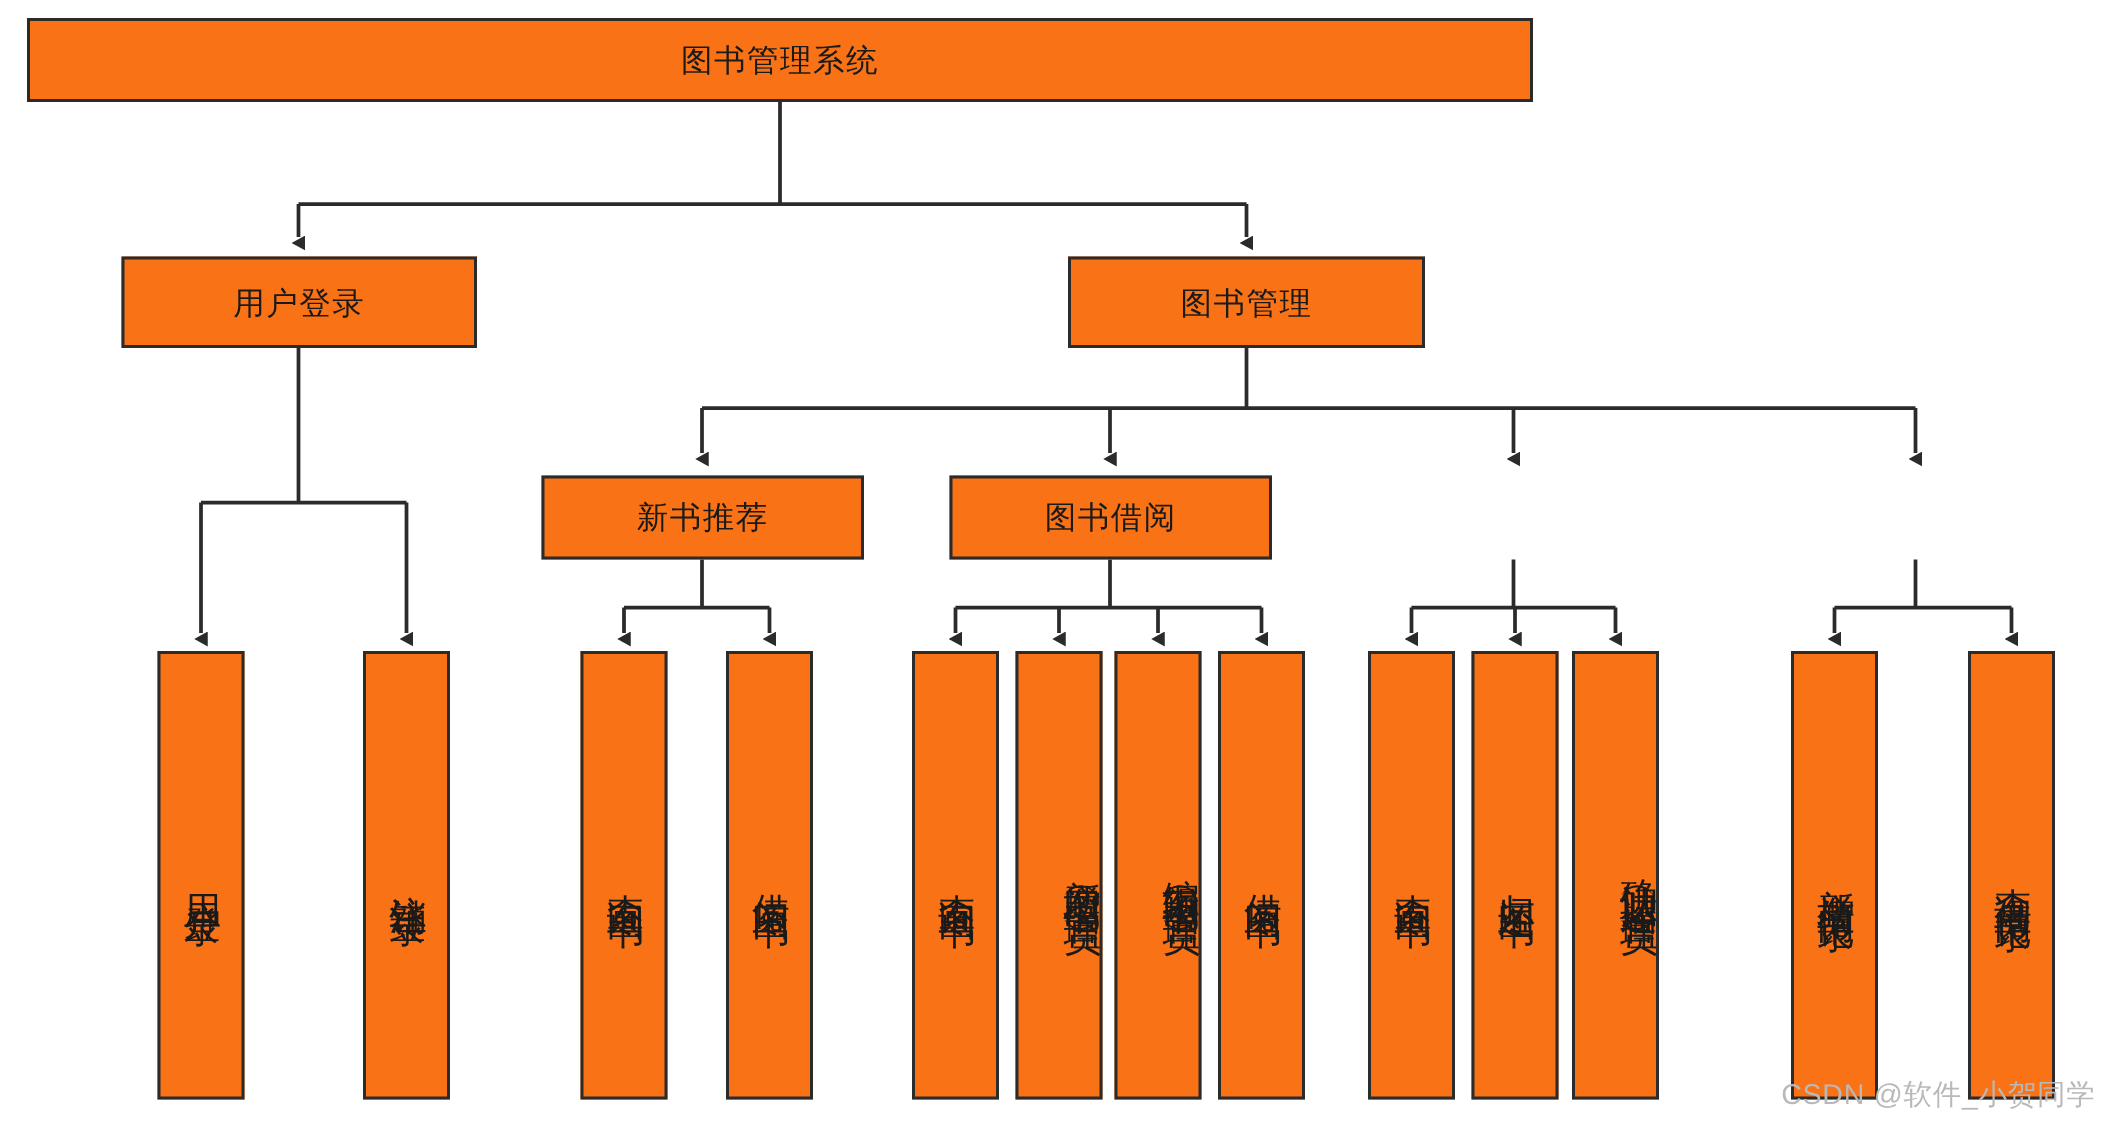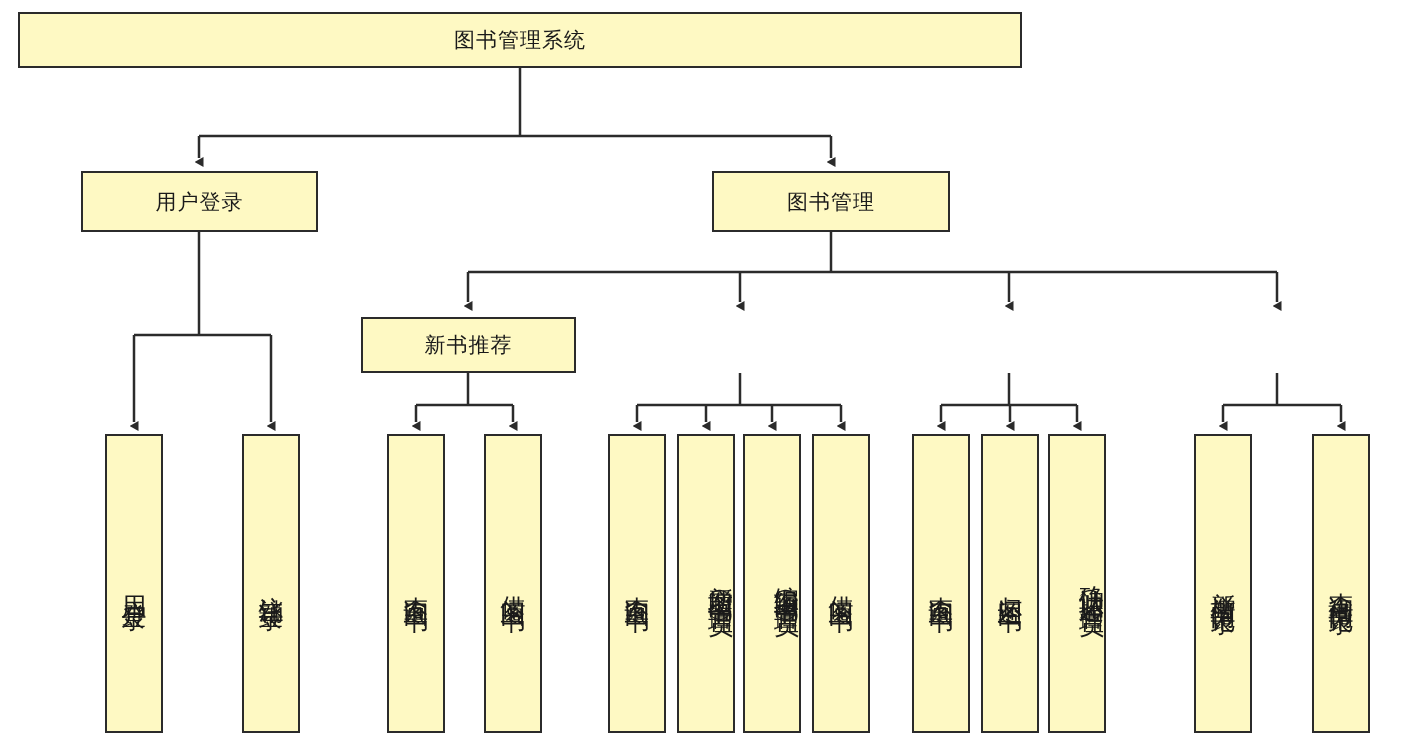--- a/index.html
+++ b/index.html
@@ -17,21 +17,21 @@
   #diagram-root {
     position: absolute;
     top: 0; left: 0;
     width: 1405px;
     height: 747px;
   }
   .node-box {
     position: absolute;
     box-sizing: border-box;
     border: 2px solid #2b2b2b;
-    background: #fef9c3;
+    background: #f97316;
     display: flex;
     align-items: center;
     justify-content: center;
     color: #1a1a1a;
   }
   .node-h {
     font-size: 21px;
     letter-spacing: 1px;
     white-space: nowrap;
   }
@@ -118,32 +118,34 @@
       <path d="M 1341,405 L 1341,422" marker-end="url(#arrowhead)"></path>
     </g>
   </svg>
 
   <div class="node-box node-h" style="left:18px; top:12px; width:1004px; height:56px;">图书管理系统</div>
 
   <div class="node-box node-h" style="left:81px; top:171px; width:237px; height:61px;">用户登录</div>
   <div class="node-box node-h" style="left:361px; top:317px; width:215px; height:56px;">新书推荐</div>
 
   <div class="node-box node-h" style="left:712px; top:171px; width:238px; height:61px;">图书管理</div>
+  <div class="node-box node-h" style="left:633px; top:317px; width:215px; height:56px;">图书借阅</div>
 
   <div class="node-box node-v" style="left:105px; top:434px; width:58px; height:299px;">用户登录</div>
   <div class="node-box node-v" style="left:242px; top:434px; width:58px; height:299px;">注销登录</div>
 
   <div class="node-box node-v" style="left:387px; top:434px; width:58px; height:299px;">查询图书</div>
   <div class="node-box node-v" style="left:484px; top:434px; width:58px; height:299px;">借阅图书</div>
 
   <div class="node-box node-v" style="left:608px; top:434px; width:58px; height:299px;">查询图书</div>
   <div class="node-box node-v pad-top" style="left:677px; top:434px; width:58px; height:299px;">新增图书（管理员）</div>
   <div class="node-box node-v pad-top" style="left:743px; top:434px; width:58px; height:299px;">编辑图书（管理员）</div>
   <div class="node-box node-v" style="left:812px; top:434px; width:58px; height:299px;">借阅图书</div>
 
   <div class="node-box node-v" style="left:912px; top:434px; width:58px; height:299px;">查询图书</div>
   <div class="node-box node-v" style="left:981px; top:434px; width:58px; height:299px;">归还图书</div>
   <div class="node-box node-v pad-top" style="left:1048px; top:434px; width:58px; height:299px;">确认归还（管理员）</div>
 
   <div class="node-box node-v" style="left:1194px; top:434px; width:58px; height:299px;">新增借阅记录</div>
   <div class="node-box node-v" style="left:1312px; top:434px; width:58px; height:299px;">查询借阅记录</div>
 
+  <div id="watermark">CSDN @软件_小贺同学</div>
 </div>
 
 </body></html>

